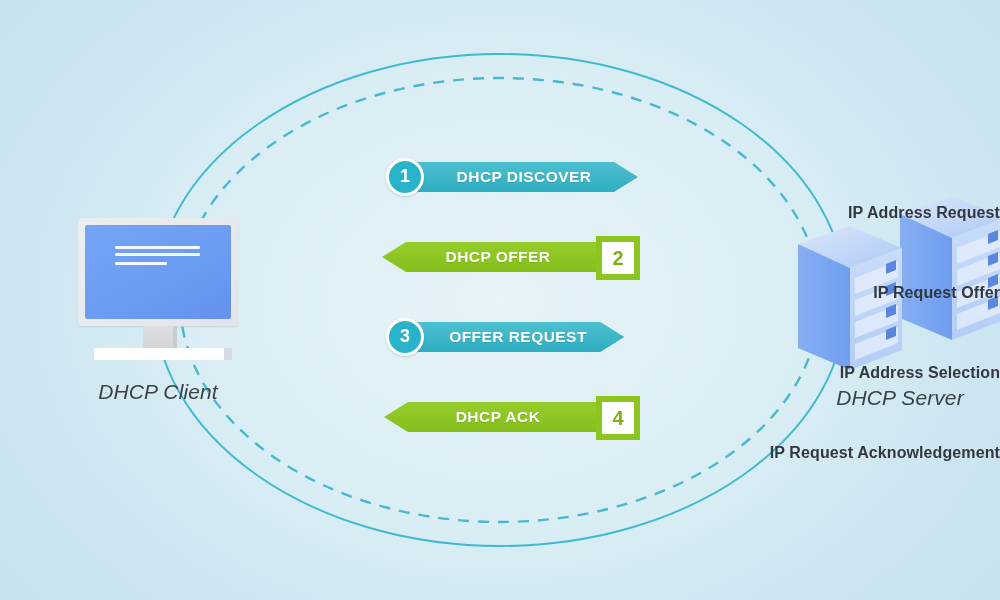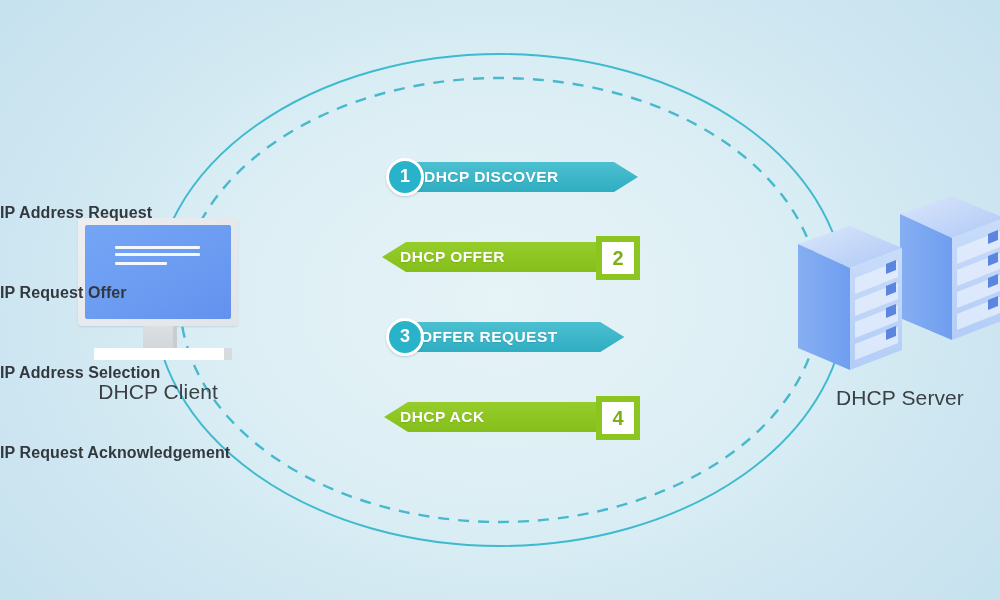--- a/index.html
+++ b/index.html
@@ -48,55 +48,55 @@
     background:#c9cdd1;
   }
   .mon-base{
     position:absolute;left:54px;top:130px;width:130px;height:12px;
     background:#ffffff;border-radius:1px;
   }
   .mon-base:after{
     content:"";position:absolute;right:-8px;top:0;width:8px;height:12px;
     background:#d7dbdf;
   }
-  .device-label-wrap{margin-top:12px;}
+  .device-label-wrap{margin-top:12px;font-style:italic;}
 
   
   .server-art{position:relative;width:236px;height:178px;margin:0 auto;}
 
   
   .rows{position:absolute;left:0;top:0;width:1000px;height:600px;}
   .row{position:absolute;left:0;width:1000px;}
   .arrow-wrap{position:relative;height:42px;}
   .arrow-svg{position:absolute;left:0;top:0;}
   .arrow-text{
     position:absolute;top:0;height:42px;line-height:42px;
     color:#ffffff;font-weight:bold;font-size:15.5px;letter-spacing:.45px;
-    white-space:nowrap;
+    text-align:center;white-space:nowrap;
     text-shadow:0 1px 1px rgba(0,0,0,.10);
   }
   .badge-circle{
     position:absolute;width:38px;height:38px;border-radius:50%;
     background:#29b3ca;border:3.5px solid #ffffff;
     box-sizing:border-box;
     color:#ffffff;font-weight:bold;font-size:18px;
     line-height:31px;text-align:center;
     box-shadow:0 1px 2px rgba(20,90,110,.25);
   }
   .badge-square{
     position:absolute;width:44px;height:44px;background:#8cc520;
     display:flex;align-items:center;justify-content:center;
   }
   .badge-square-inner{
     width:32px;height:32px;background:#ffffff;
     color:#7db018;font-weight:bold;font-size:20px;
     display:flex;align-items:center;justify-content:center;
   }
   .caption{
-    position:absolute;width:1000px;text-align:left;
+    position:absolute;width:1000px;text-align:right;
     font-size:16px;font-weight:bold;color:#32383e;letter-spacing:.1px;
   }
 </style>
 </head>
 <body>
 
 <div id="stage">
 
   <svg class="ellipses" viewBox="0 0 1000 600" xmlns="http://www.w3.org/2000/svg">
     <ellipse cx="500" cy="300" rx="346" ry="246" fill="none" stroke="#36b6cb" stroke-width="1.9" opacity="0.95"></ellipse>

